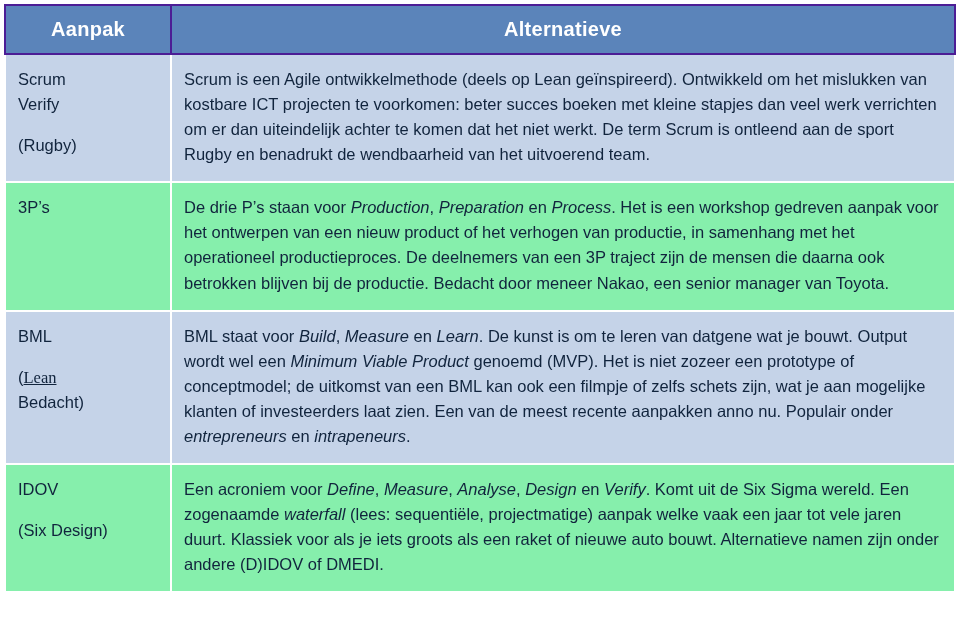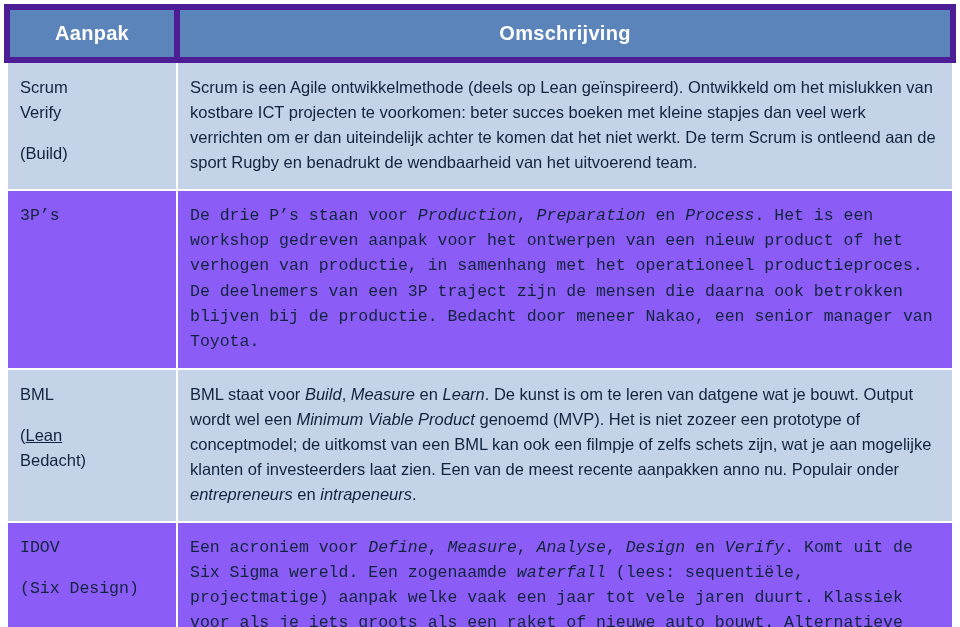--- a/index.html
+++ b/index.html
@@ -19,21 +19,21 @@
     margin: 4px;
     table-layout: fixed;
   }
   table.approach-table th {
     background: #5b84ba;
     color: #ffffff;
     font-size: 20px;
     font-weight: bold;
     text-align: center;
     padding: 12px 6px;
-    border: 6px solid #4c1d95;
+    border: 2px solid #4c1d95;
     letter-spacing: 0.3px;
   }
   table.approach-table th.col-approach {
     width: 152px;
   }
   table.approach-table td {
     border: 2px solid #ffffff;
     vertical-align: top;
     font-size: 16.5px;
     line-height: 1.52;
@@ -43,45 +43,44 @@
   }
   td.name-cell {
     font-size: 17.5px;
     line-height: 1.45;
     padding-left: 13px;
   }
   tr.row-odd td {
     background: #c5d3e8;
   }
   tr.row-even td {
-    background: #8b5cf6;
-    font-family: Liberation Mono, monospace;
+    background: #86efac;
   }
   .name-line { display: block; }
   .name-gap { display: block; height: 16px; }
   .desc-cell em { font-style: italic; }
-  .u { text-decoration: underline; }
+  .u { text-decoration: underline; font-family: Liberation Serif, serif; }
 </style>
 </head>
 <body>
 
 <table class="approach-table">
   <thead>
     <tr>
       <th class="col-approach">Aanpak</th>
-      <th>Omschrijving</th>
+      <th>Alternatieve</th>
     </tr>
   </thead>
   <tbody id="table-body">
       <tr class="row-odd">
         <td class="name-cell">
           <span class="name-line">Scrum</span>
           <span class="name-line">Verify</span>
           <span class="name-gap"></span>
-          <span class="name-line">(Build)</span>
+          <span class="name-line">(Rugby)</span>
         </td>
         <td class="desc-cell">Scrum is een Agile ontwikkelmethode (deels op Lean geïnspireerd). Ontwikkeld om het mislukken van kostbare ICT projecten te voorkomen: beter succes boeken met kleine stapjes dan veel werk verrichten om er dan uiteindelijk achter te komen dat het niet werkt. De term Scrum is ontleend aan de sport Rugby en benadrukt de wendbaarheid van het uitvoerend team.</td>
       </tr>
       <tr class="row-even">
         <td class="name-cell">
           <span class="name-line">3P’s</span>
         </td>
         <td class="desc-cell">De drie P’s staan voor <em>Production</em>, <em>Preparation</em> en <em>Process</em>. Het is een workshop gedreven aanpak voor het ontwerpen van een nieuw product of het verhogen van productie, in samenhang met het operationeel productieproces. De deelnemers van een 3P traject zijn de mensen die daarna ook betrokken blijven bij de productie. Bedacht door meneer Nakao, een senior manager van Toyota.</td>
       </tr>
       <tr class="row-odd">

